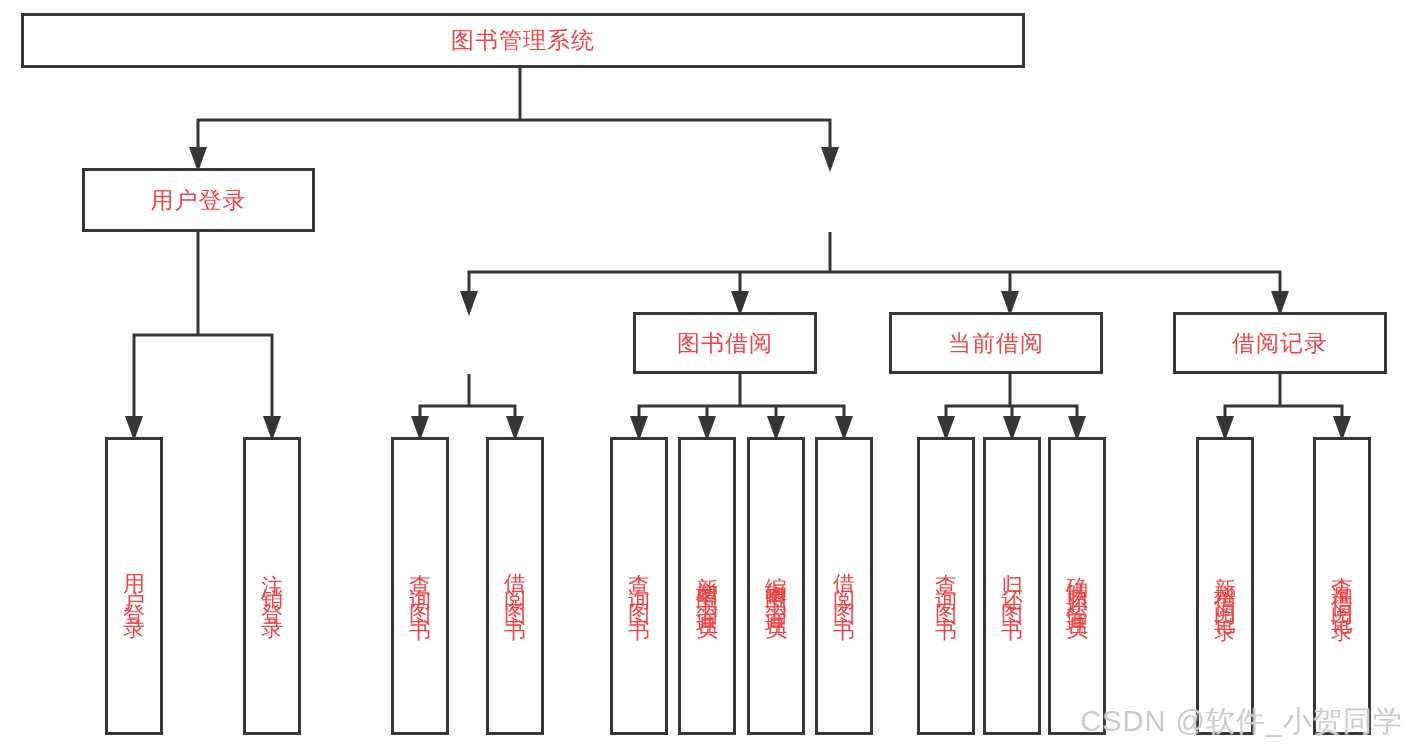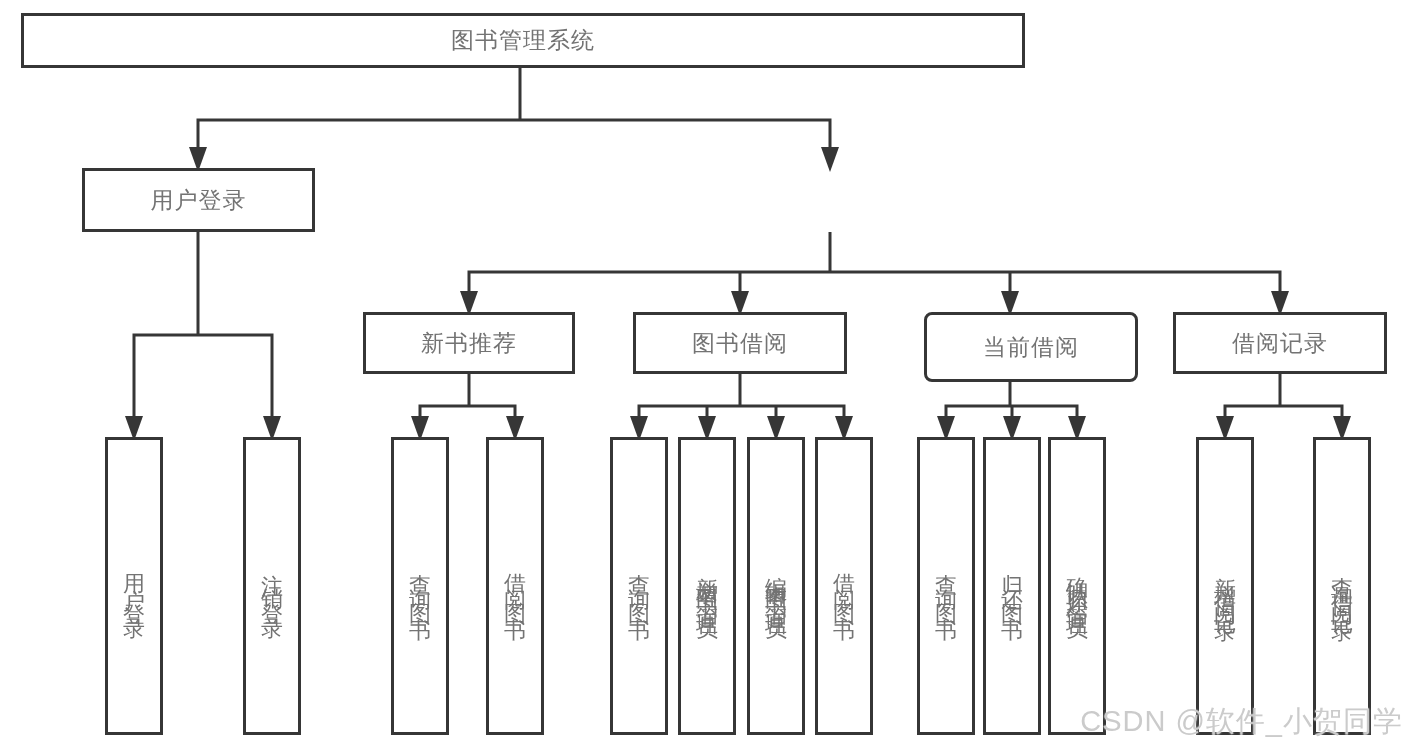--- a/index.html
+++ b/index.html
@@ -32,21 +32,21 @@
     stroke: none;
   }
   .hbox, .vbox {
     position: absolute;
     box-sizing: border-box;
     border: 3px solid #363636;
     background: #ffffff;
     display: flex;
     align-items: center;
     justify-content: center;
-    color: #737373;
+    color: #ef4444;
   }
   .hbox {
     font-size: 23px;
     letter-spacing: 1px;
     white-space: nowrap;
   }
   .vbox {
     width: 58px;
     top: 437px;
     height: 298px;
@@ -116,23 +116,22 @@
       <path class="cline" d="M1280 374 V406 M1225 406 H1342 M1225 404.5 V419 M1342 404.5 V419"></path>
       <path class="carrow" d="M1216 416 L1234 416 L1225 441 Z"></path>
       <path class="carrow" d="M1333 416 L1351 416 L1342 441 Z"></path>
     </g>
   </svg>
 
   <div class="hbox" style="left:21px; top:13px; width:1004px; height:55px;">图书管理系统</div>
 
   <div class="hbox" style="left:82px; top:168px; width:233px; height:64px;">用户登录</div>
 
-  <div class="hbox" style="left:363px; top:312px; width:212px; height:62px;">新书推荐</div>
-  <div class="hbox" style="left:633px; top:312px; width:214px; height:62px;">图书借阅</div>
-  <div class="hbox" style="left:924px; top:312px; width:214px; height:70px;border-radius:8px;">当前借阅</div>
+  <div class="hbox" style="left:633px; top:312px; width:184px; height:62px;">图书借阅</div>
+  <div class="hbox" style="left:889px; top:312px; width:214px; height:62px;">当前借阅</div>
   <div class="hbox" style="left:1173px; top:312px; width:214px; height:62px;">借阅记录</div>
 
   <div class="vbox" style="left:105px;">
     <span class="vtext ls4">用户登录</span>
   </div>
   <div class="vbox" style="left:243px;">
     <span class="vtext ls4">注销登录</span>
   </div>
 
   <div class="vbox" style="left:391px;">

